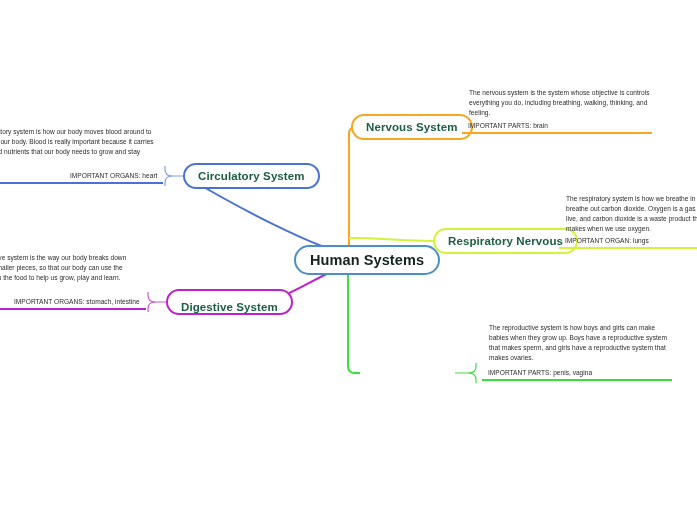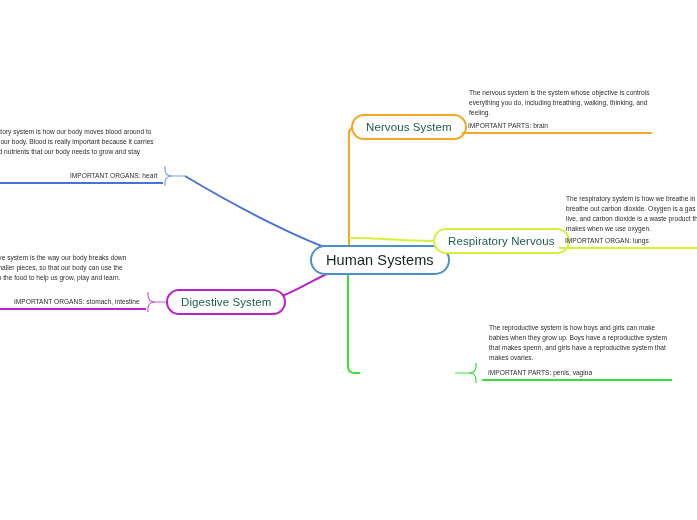--- a/index.html
+++ b/index.html
@@ -31,21 +31,21 @@
     position: absolute;
     box-sizing: border-box;
     background: #ffffff;
     border-radius: 999px;
     display: flex;
     align-items: center;
     justify-content: center;
     white-space: nowrap;
   }
   .node-label {
-    font-weight: normal;
+    font-weight: bold;
     color: #1b5e43;
     letter-spacing: 0.1px;
   }
   #root-node {
     border: 2px solid #4a90c4;
     padding: 0 14px;
     height: 30px;
   }
   #root-node .node-label {
     font-size: 14.5px;
@@ -115,55 +115,58 @@
 
     <path d="M 168 302 L 155 302 Q 148 302 148 295 L 148 292" fill="none" stroke="#cb5bd8" stroke-width="1.2"></path>
     <path d="M 155 302 Q 148 302 148 309 L 148 312" fill="none" stroke="#cb5bd8" stroke-width="1.2"></path>
 
     <path d="M 348 274 L 348 366 Q 348 373 355 373 L 360 373" fill="none" stroke="#3ae03a" stroke-width="2"></path>
 
     <path d="M 455 373 L 469 373 Q 476 373 476 366 L 476 363" fill="none" stroke="#3ae03a" stroke-width="1.2"></path>
     <path d="M 469 373 Q 476 373 476 380 L 476 383" fill="none" stroke="#3ae03a" stroke-width="1.2"></path>
   </svg>
 
-  <div class="node" id="root-node" style="left:310px; top:245px;">
+  <div class="node" id="root-node" style="left:294px; top:245px;">
     <span class="node-label">Human Systems</span>
   </div>
 
   <div class="node branch-node" style="left:351px; top:114px; border-color:#f5a623;">
     <span class="node-label">Nervous System</span>
   </div>
   <div class="desc" style="left:469px; top:88px; width:181px;">
     <span class="leaf-text">The nervous system is the system whose objective is controls everything you do, including breathing, walking, thinking, and feeling.</span>
   </div>
   <div class="underline-leaf" style="left:462px; top:112px; width:190px; height:22px;">
     <span class="bar" style="background:#f5a623;"></span>
     <span class="leaf-text">IMPORTANT PARTS: brain</span>
   </div>
 
+  <div class="node branch-node" style="left:183px; top:163px; border-color:#4a72d6;">
+    <span class="node-label">Circulatory System</span>
+  </div>
   <div class="desc" style="left:-32px; top:127px; width:186px;">
     <span class="leaf-text">The circulatory system is how our body moves blood around to all parts of our body. Blood is really important because it carries oxygen and nutrients that our body needs to grow and stay healthy.</span>
   </div>
   <div class="underline-leaf" style="left:-35px; top:162px; width:198px; height:22px;">
     <span class="bar" style="background:#4a72d6;"></span>
     <span class="leaf-text" style="padding-left:105px;">IMPORTANT ORGANS: heart</span>
   </div>
 
   <div class="node branch-node" style="left:433px; top:228px; border-color:#d4f23c;">
     <span class="node-label">Respiratory Nervous</span>
   </div>
   <div class="desc" style="left:566px; top:194px; width:184px;">
     <span class="leaf-text">The respiratory system is how we breathe in oxygen and breathe out carbon dioxide. Oxygen is a gas that we need to live, and carbon dioxide is a waste product that our body makes when we use oxygen.</span>
   </div>
   <div class="underline-leaf" style="left:559px; top:227px; width:190px; height:22px;">
     <span class="bar" style="background:#d4f23c;"></span>
     <span class="leaf-text">IMPORTANT ORGAN: lungs</span>
   </div>
 
-  <div class="node branch-node" style="left:166px; top:289px; border-color:#bb22cc;">
+  <div class="node branch-node" style="left:166px; top:289px; border-color:#bb22cc;align-items:flex-end;">
     <span class="node-label">Digestive System</span>
   </div>
   <div class="desc" style="left:-34px; top:253px; width:170px;">
     <span class="leaf-text">The digestive system is the way our body breaks down food into smaller pieces, so that our body can use the energy from the food to help us grow, play and learn.</span>
   </div>
   <div class="underline-leaf" style="left:-38px; top:288px; width:184px; height:22px;">
     <span class="bar" style="background:#bb22cc;"></span>
     <span class="leaf-text" style="padding-left:52px;">IMPORTANT ORGANS: stomach, intestine</span>
   </div>
 

